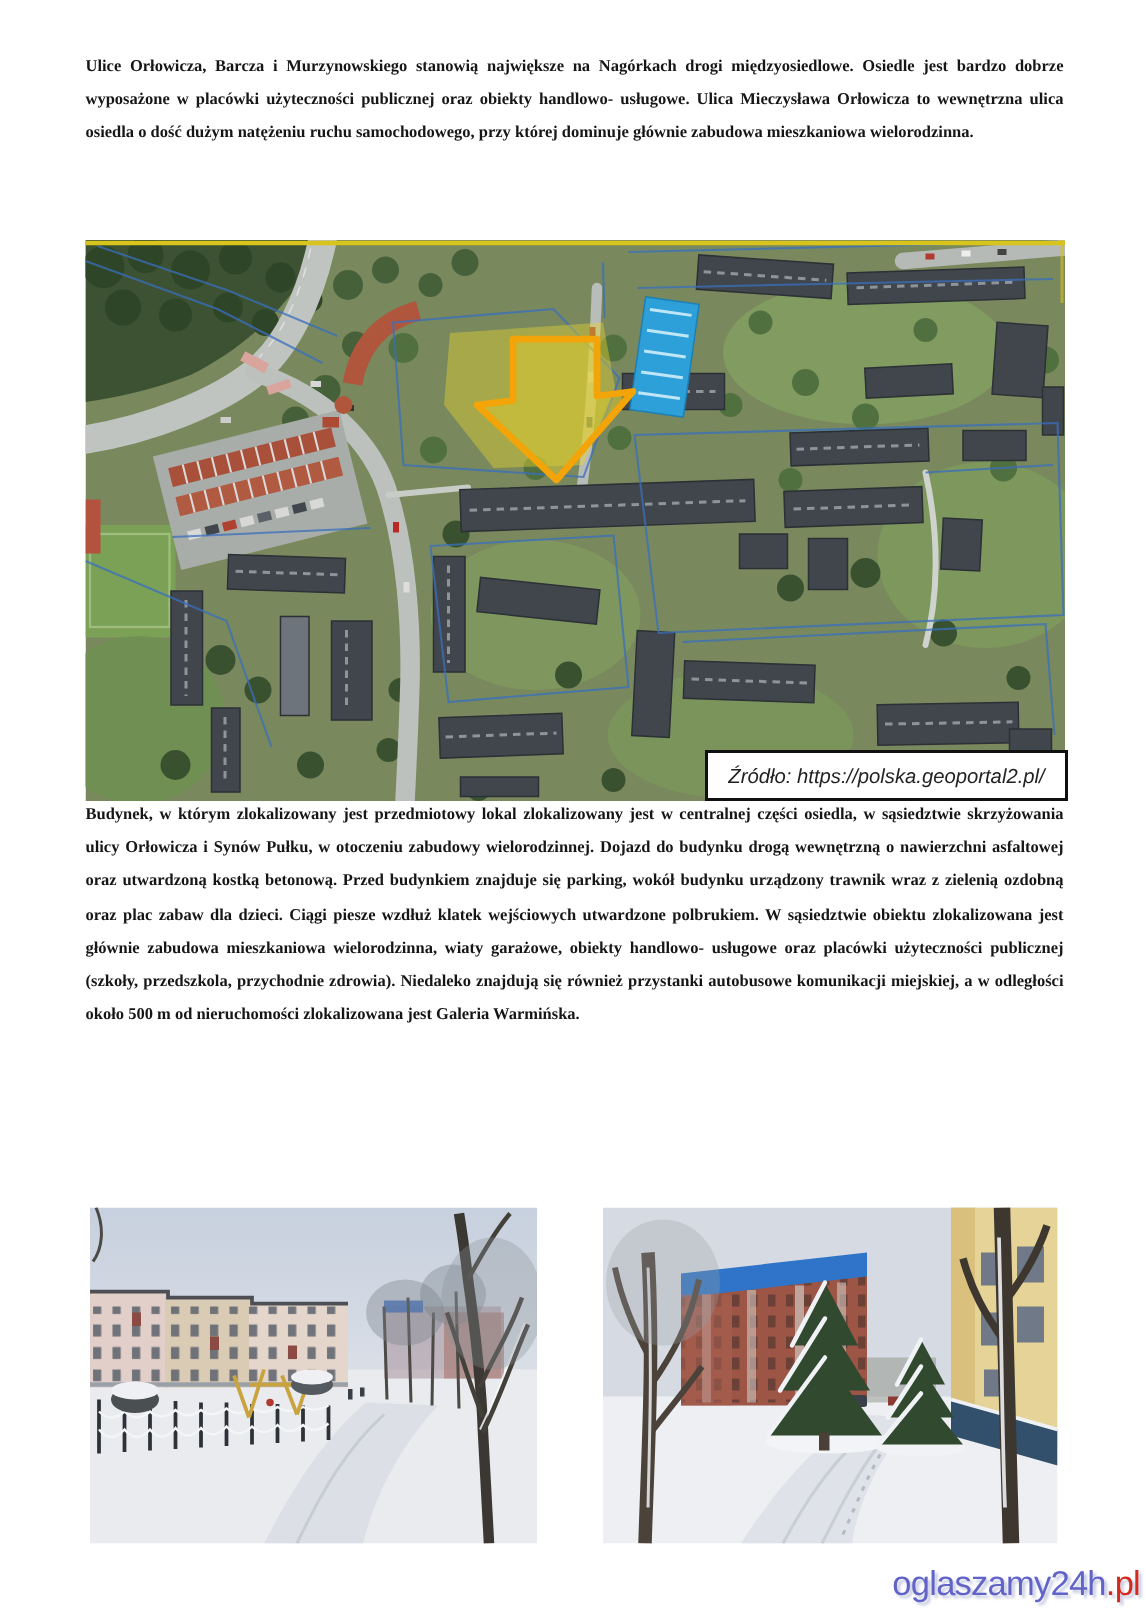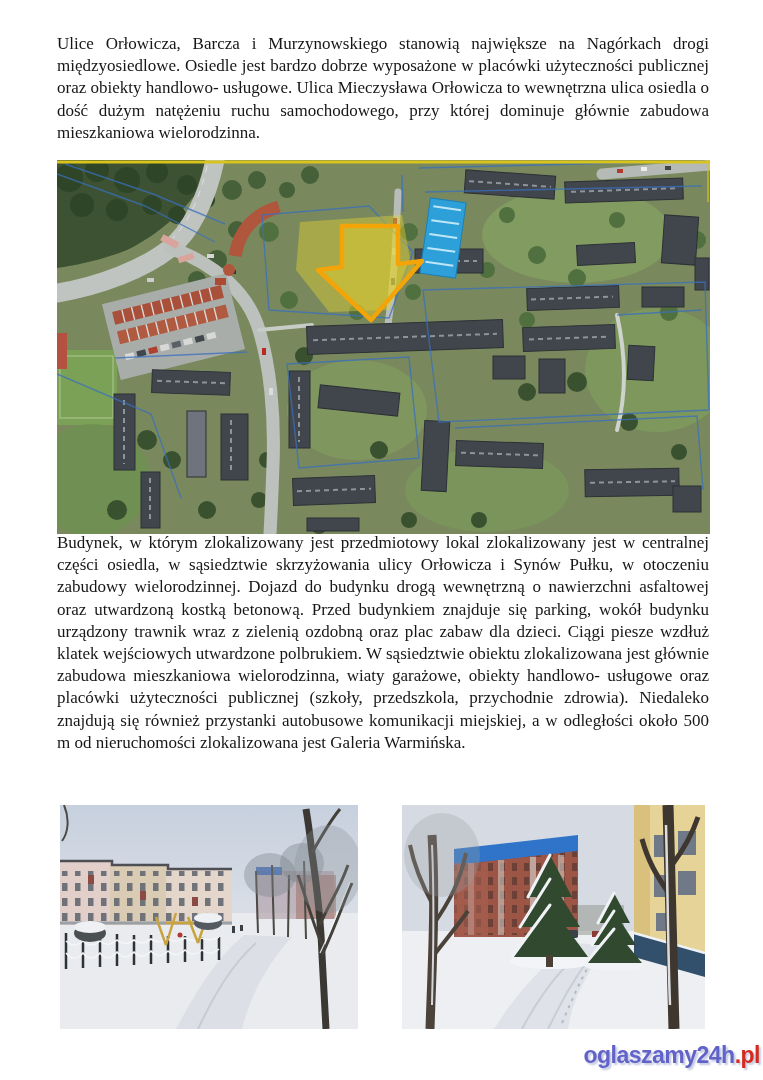--- a/index.html
+++ b/index.html
@@ -1,30 +1,30 @@
 <!DOCTYPE html>
 <html><head>
 <meta charset="utf-8">
 <style>
   html,body{margin:0;padding:0;background:#ffffff;}
   body{width:763px;height:1080px;position:relative;overflow:hidden;
        font-family:"Liberation Serif", serif;color:#161616;}
   .para{position:absolute;left:57px;width:652px;margin:0;
-        font-size:17px;line-height:22.2px;text-align:justify;}
+        font-size:11px;line-height:22.2px;text-align:justify;font-weight:bold;}
   #para1{top:33px;}
   #para2{top:532px;}
   figure.map{position:absolute;left:57px;top:160px;width:653px;height:374px;margin:0;}
   .map-caption{position:absolute;left:413px;top:340px;width:238px;height:30px;
        background:#ffffff;border:2px solid #101010;display:flex;align-items:center;justify-content:center;
        font-family:"Liberation Sans", sans-serif;font-style:italic;font-size:13.5px;color:#222;}
   .photo{position:absolute;top:805px;}
   #photoL{left:60px;}
   #photoR{left:402px;}
   .watermark{position:absolute;top:1042px;right:3px;
-       font-family:"Liberation Sans", sans-serif;font-weight:bold;font-size:23px;letter-spacing:-0.5px;
+       font-family:"Liberation Sans", sans-serif;font-weight:normal;font-size:23px;letter-spacing:-0.5px;
        text-shadow:2px 2px 2px rgba(120,130,185,.45);}
   .wm-main{color:#6163c8;}
   .wm-suffix{color:#d42b1e;}
   svg{display:block;}
 </style>
 </head>
 <body>
 
 <p class="para" id="para1">Ulice Orłowicza, Barcza i Murzynowskiego stanowią największe na Nagórkach drogi międzyosiedlowe. Osiedle jest bardzo dobrze wyposażone w placówki użyteczności publicznej oraz obiekty handlowo- usługowe.  Ulica Mieczysława Orłowicza to wewnętrzna ulica osiedla o dość dużym natężeniu ruchu samochodowego, przy której dominuje głównie zabudowa mieszkaniowa wielorodzinna.</p>
 
@@ -213,20 +213,23 @@
       <path d="M560,155 L645,150"></path>
       <path d="M345,15 L346,52"></path>
     </g>
 
     <path d="M0,2 H653" stroke="#d8c41c" stroke-width="3"></path>
     <path d="M651,0 V42" stroke="#d8c41c" stroke-width="2" opacity=".6"></path>
 
     <path d="M243,62 L345,55 L353,98 L332,150 L272,152 L239,110 Z" fill="#e6d42e" opacity=".42"></path>
     <polygon points="285,66 341,66 341,104 365,101 314,160 261,110 285,107" fill="#decb30" fill-opacity=".5" stroke="#f2a408" stroke-width="4.5" stroke-linejoin="round"></polygon>
   </svg>
+  <div class="map-caption">
+    <span>Źródło: https://polska.geoportal2.pl/</span>
+  </div>
 </figure>
 
 <p class="para" id="para2">Budynek, w którym zlokalizowany jest przedmiotowy lokal zlokalizowany jest w centralnej części osiedla, w sąsiedztwie skrzyżowania ulicy Orłowicza i Synów Pułku, w otoczeniu zabudowy wielorodzinnej. Dojazd do budynku drogą wewnętrzną o nawierzchni asfaltowej oraz utwardzoną kostką betonową. Przed budynkiem znajduje się parking, wokół budynku urządzony trawnik wraz z zielenią ozdobną oraz plac zabaw dla dzieci. Ciągi piesze wzdłuż klatek wejściowych utwardzone polbrukiem. W sąsiedztwie obiektu zlokalizowana jest głównie zabudowa mieszkaniowa wielorodzinna, wiaty garażowe, obiekty handlowo- usługowe oraz placówki użyteczności publicznej (szkoły, przedszkola, przychodnie zdrowia). Niedaleko znajdują się również przystanki autobusowe komunikacji miejskiej, a  w odległości około 500 m od nieruchomości zlokalizowana jest Galeria Warmińska.</p>
 
 <svg class="photo" id="photoL" width="298" height="224" viewBox="0 0 298 224">
   <defs>
     <linearGradient id="skyL" x1="0" y1="0" x2="0" y2="1">
       <stop offset="0" stop-color="#c7d0de"></stop>
         <stop offset="1" stop-color="#dadfe7"></stop>
     </linearGradient>

